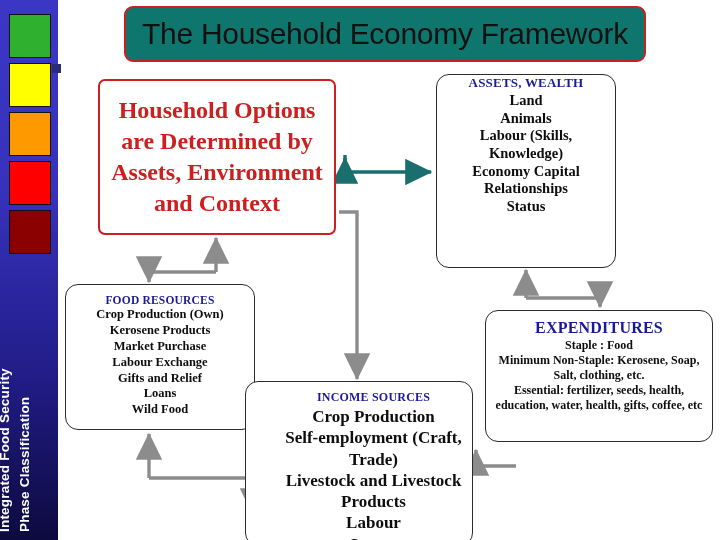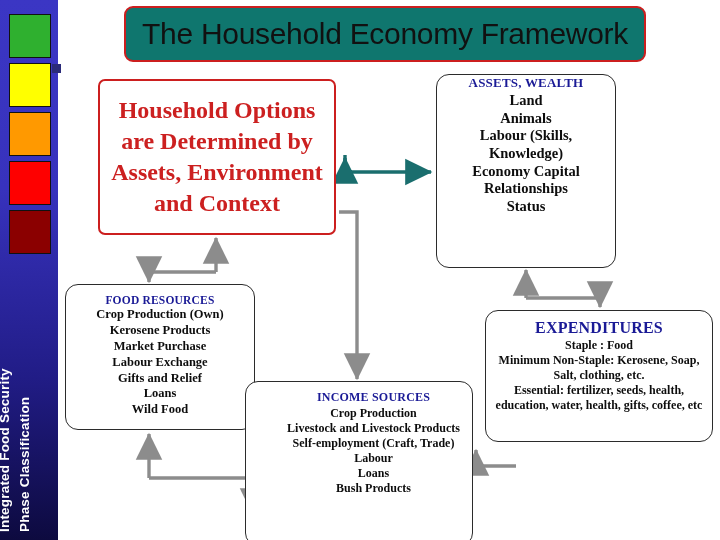--- a/index.html
+++ b/index.html
@@ -49,21 +49,21 @@
   
   #food{left:65px;top:284px;width:190px;height:146px;
     border:1px solid #2b2b2b;border-radius:13px;padding-top:9px;}
   #food .hdr{font-size:11.5px;margin-bottom:1px;}
   #food .line{font-size:12.5px;line-height:1.27;}
 
   
   #income{left:245px;top:381px;width:228px;height:165px;
     border:1px solid #2b2b2b;border-radius:13px;padding-top:8px;padding-left:29px;}
   #income .hdr{font-size:12px;margin-bottom:1px;}
-  #income .line{font-size:12px;line-height:1.25;}
+  #income .line{font-size:17px;line-height:1.25;}
 
   
   #expend{left:485px;top:310px;width:228px;height:132px;
     border:1px solid #2b2b2b;border-radius:13px;padding-top:8px;}
   #expend .hdr{font-size:16px;margin-bottom:1px;}
   #expend .line{font-size:12px;line-height:1.24;}
 
   #arrows{position:absolute;left:0;top:0;width:720px;height:540px;}
 </style>
 </head>
@@ -147,22 +147,22 @@
     <div class="line">Market Purchase</div>
     <div class="line">Labour Exchange</div>
     <div class="line">Gifts and Relief</div>
     <div class="line">Loans</div>
     <div class="line">Wild Food</div>
   </div>
 
   <div class="box" id="income">
     <div class="hdr">INCOME SOURCES</div>
     <div class="line">Crop Production</div>
+    <div class="line">Self-employment (Craft, Trade)</div>
     <div class="line">Livestock and Livestock Products</div>
-    <div class="line">Self-employment (Craft, Trade)</div>
     <div class="line">Labour</div>
     <div class="line">Loans</div>
     <div class="line">Bush Products</div>
   </div>
 
   <div class="box" id="expend">
     <div class="hdr">EXPENDITURES</div>
     <div class="line">Staple : Food</div>
     <div class="line">Minimum Non-Staple: Kerosene, Soap,</div>
     <div class="line">Salt, clothing, etc.</div>

